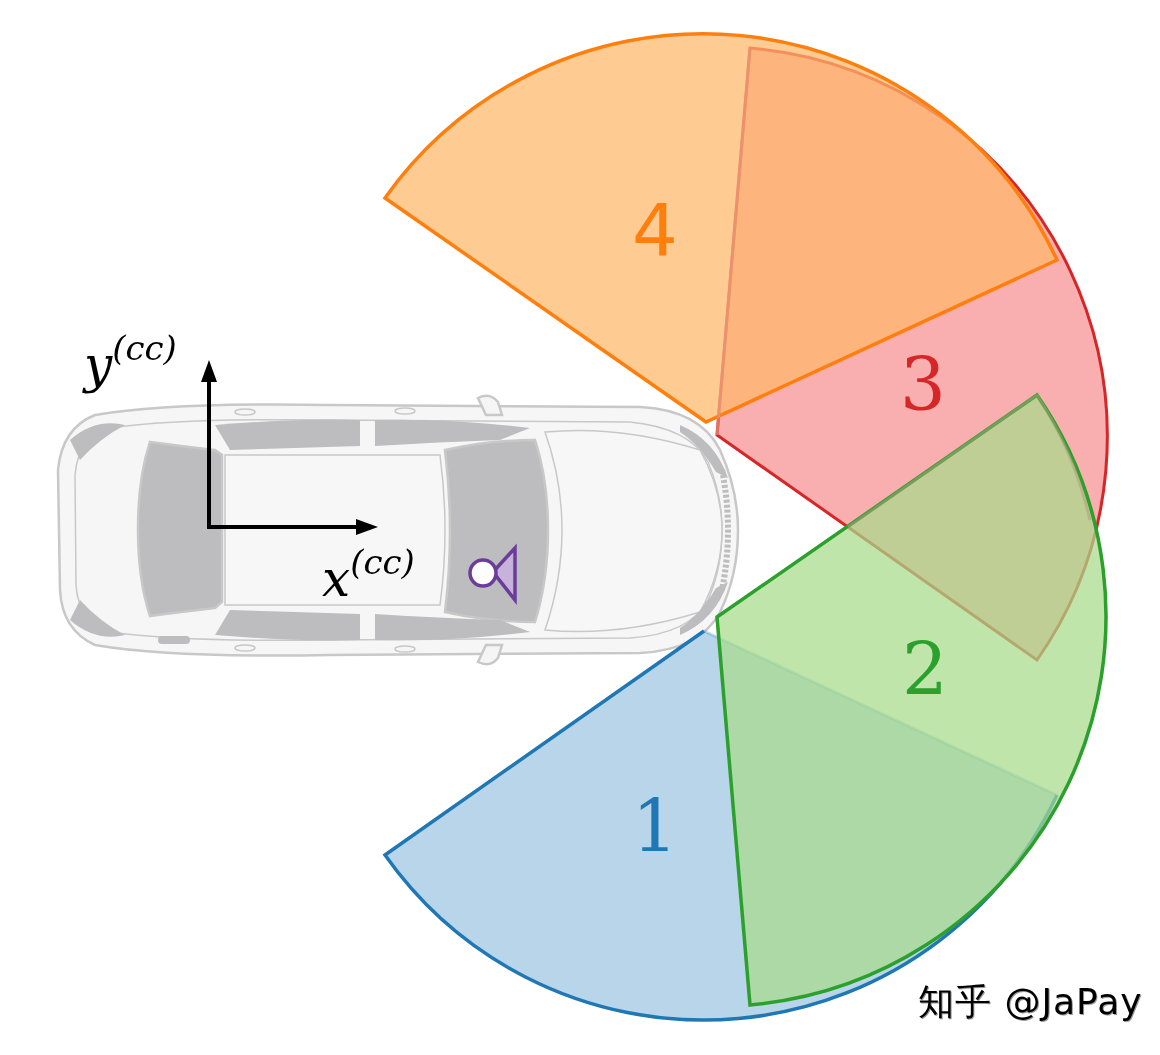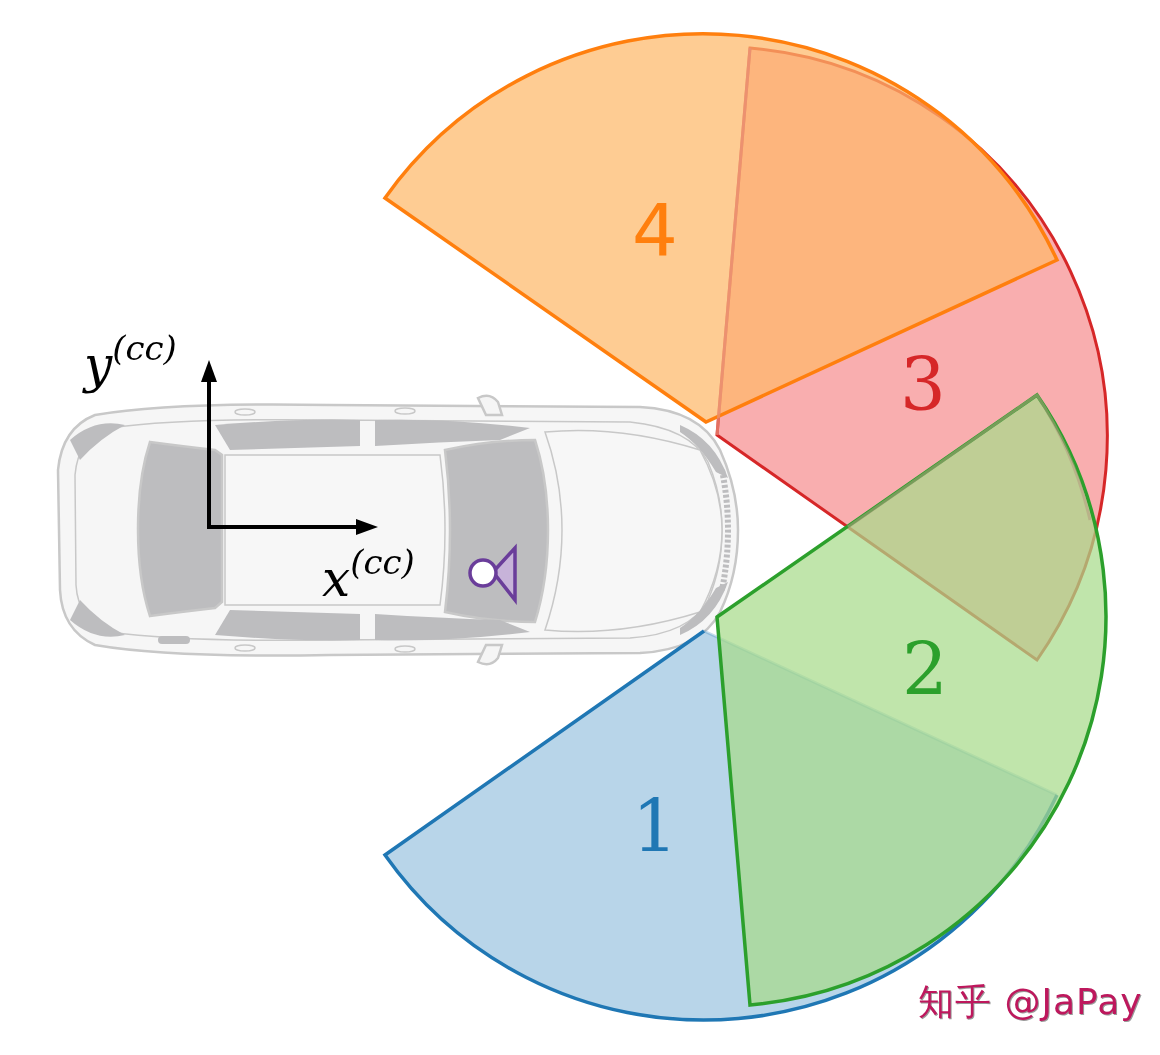--- a/index.html
+++ b/index.html
@@ -1,20 +1,20 @@
 <!DOCTYPE html>
 <html><head>
 <meta charset="utf-8">
 <style>
   html, body { margin: 0; padding: 0; background: #ffffff; }
   body { width: 1160px; height: 1055px; position: relative; overflow: hidden; font-family: "DejaVu Serif", serif; }
   #canvas { position: absolute; left: 0; top: 0; }
   .sector-label { font-family: "DejaVu Serif", "Liberation Serif", serif; font-size: 72px; }
   .axis-label { font-family: "DejaVu Serif", "Liberation Serif", serif; font-style: italic; }
-  .watermark { position: absolute; left: 918px; top: 978px; font-family: "DejaVu Sans", sans-serif; font-size: 36px; color: #be185d; letter-spacing: 1px; text-shadow: 1px 1px 0 #9a9a9a; }
+  .watermark { position: absolute; left: 918px; top: 978px; font-family: "DejaVu Sans", sans-serif; font-size: 36px; color: #000000; letter-spacing: 1px; text-shadow: 1px 1px 0 #9a9a9a; }
 </style>
 </head>
 <body>
 
 <svg id="canvas" width="1160" height="1055" viewBox="0 0 1160 1055" xmlns="http://www.w3.org/2000/svg">
 
   <g stroke="#c8c8c8" stroke-width="2.5" fill="#f6f6f6">
 
     <path d="M 95 415 Q 170 402 330 405 L 640 407 Q 700 410 720 450 Q 738 490 738 530 Q 738 575 720 612 Q 700 650 640 653 L 330 655 Q 170 658 95 645 Q 62 630 60 590 L 58 470 Q 62 428 95 415 Z"></path>
 

